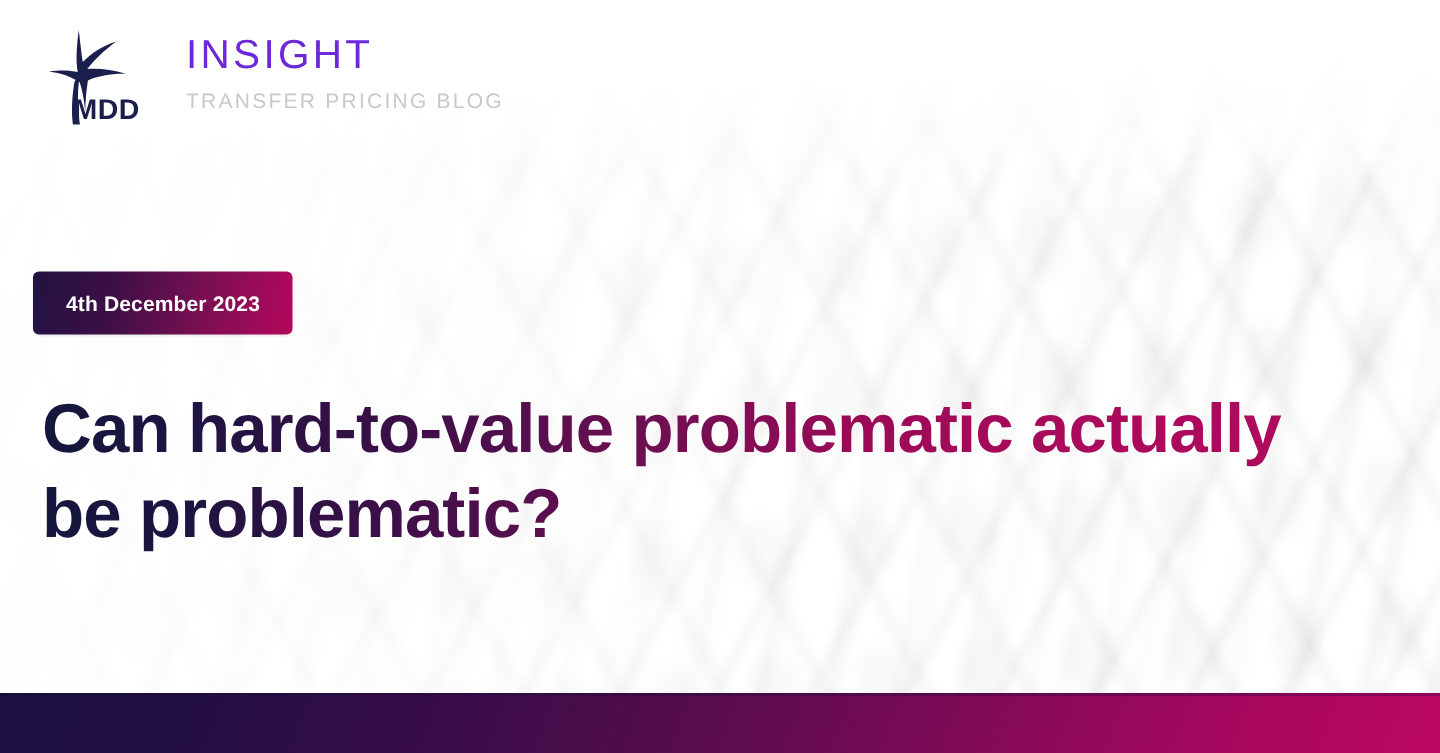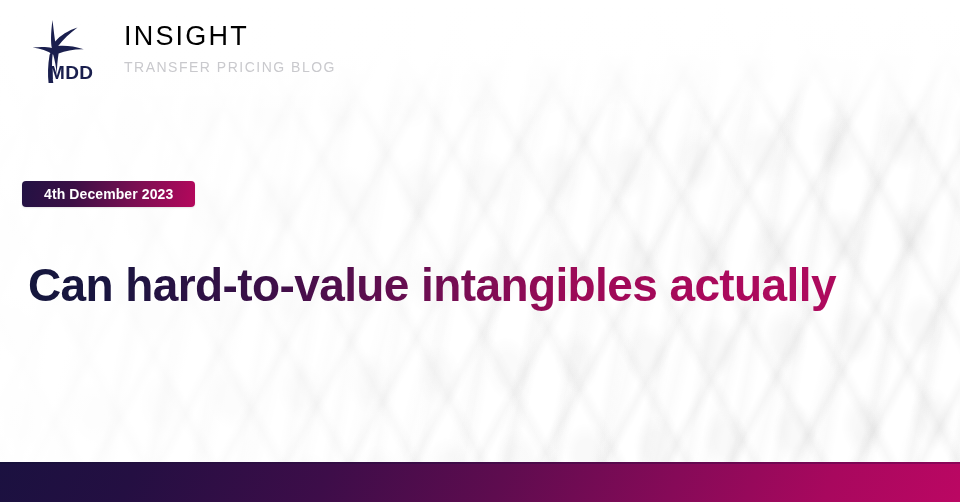--- a/index.html
+++ b/index.html
@@ -107,39 +107,39 @@
 
   .brand-text {
     margin-left: 30px;
     padding-top: 5px;
   }
   .brand-title {
     font-size: 27px;
     line-height: 1;
     font-weight: 300;
     letter-spacing: 2.2px;
-    color: #000000;
+    color: #6d28d9;
     white-space: nowrap;
   }
   .brand-subtitle {
     margin-top: 10px;
     font-size: 14px;
     line-height: 1;
     font-weight: 300;
     letter-spacing: 1.5px;
     color: #c9c9cd;
     white-space: nowrap;
   }
 
   
   .date-badge {
     position: absolute;
     left: 22px;
     top: 181px;
-    height: 26px;
+    height: 42px;
     padding: 0 22px;
     display: flex;
     align-items: center;
     border-radius: 4px;
     background: linear-gradient(100deg, #221243 0%, #3c0f45 30%, #7a0f52 65%, #b4085c 100%);
     color: #ffffff;
     font-size: 14px;
     font-weight: bold;
     letter-spacing: 0.1px;
     white-space: nowrap;
@@ -224,20 +224,21 @@
     </div>
     <div class="brand-text">
       <div class="brand-title">INSIGHT</div>
       <div class="brand-subtitle">TRANSFER PRICING BLOG</div>
     </div>
   </div>
 
   <div class="date-badge">4th December 2023</div>
 
   <h1 class="headline">
-    <span class="hl-line">Can hard-to-value intangibles actually</span>
+    <span class="hl-line">Can hard-to-value problematic actually</span>
+    <span class="hl-line">be problematic?</span>
   </h1>
 
   <div class="bottom-bar">
     <div class="bottom-bar-topline"></div>
   </div>
 
 </div>
 
 </body></html>

